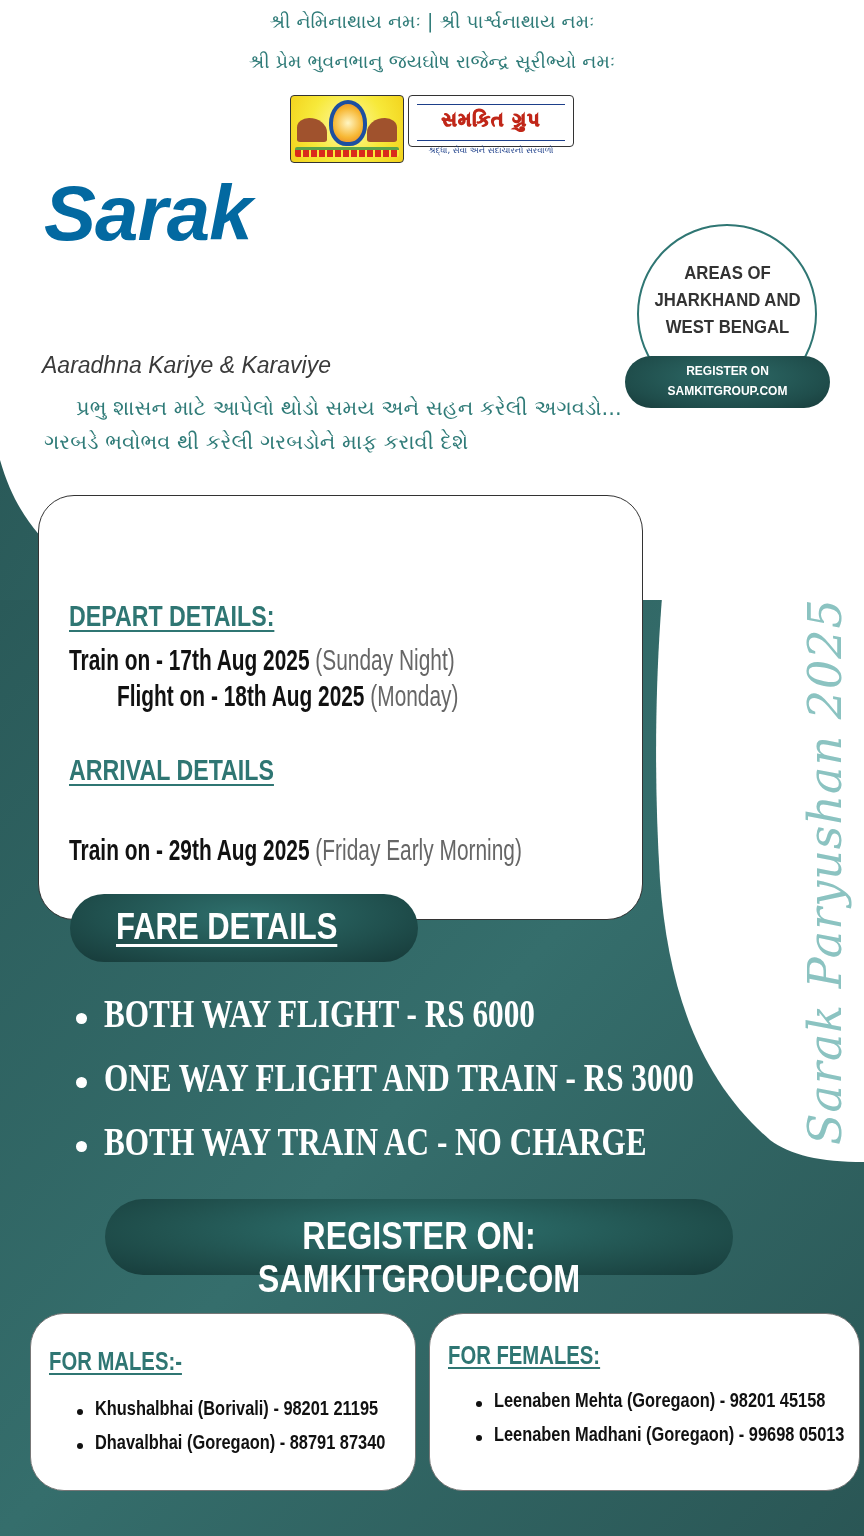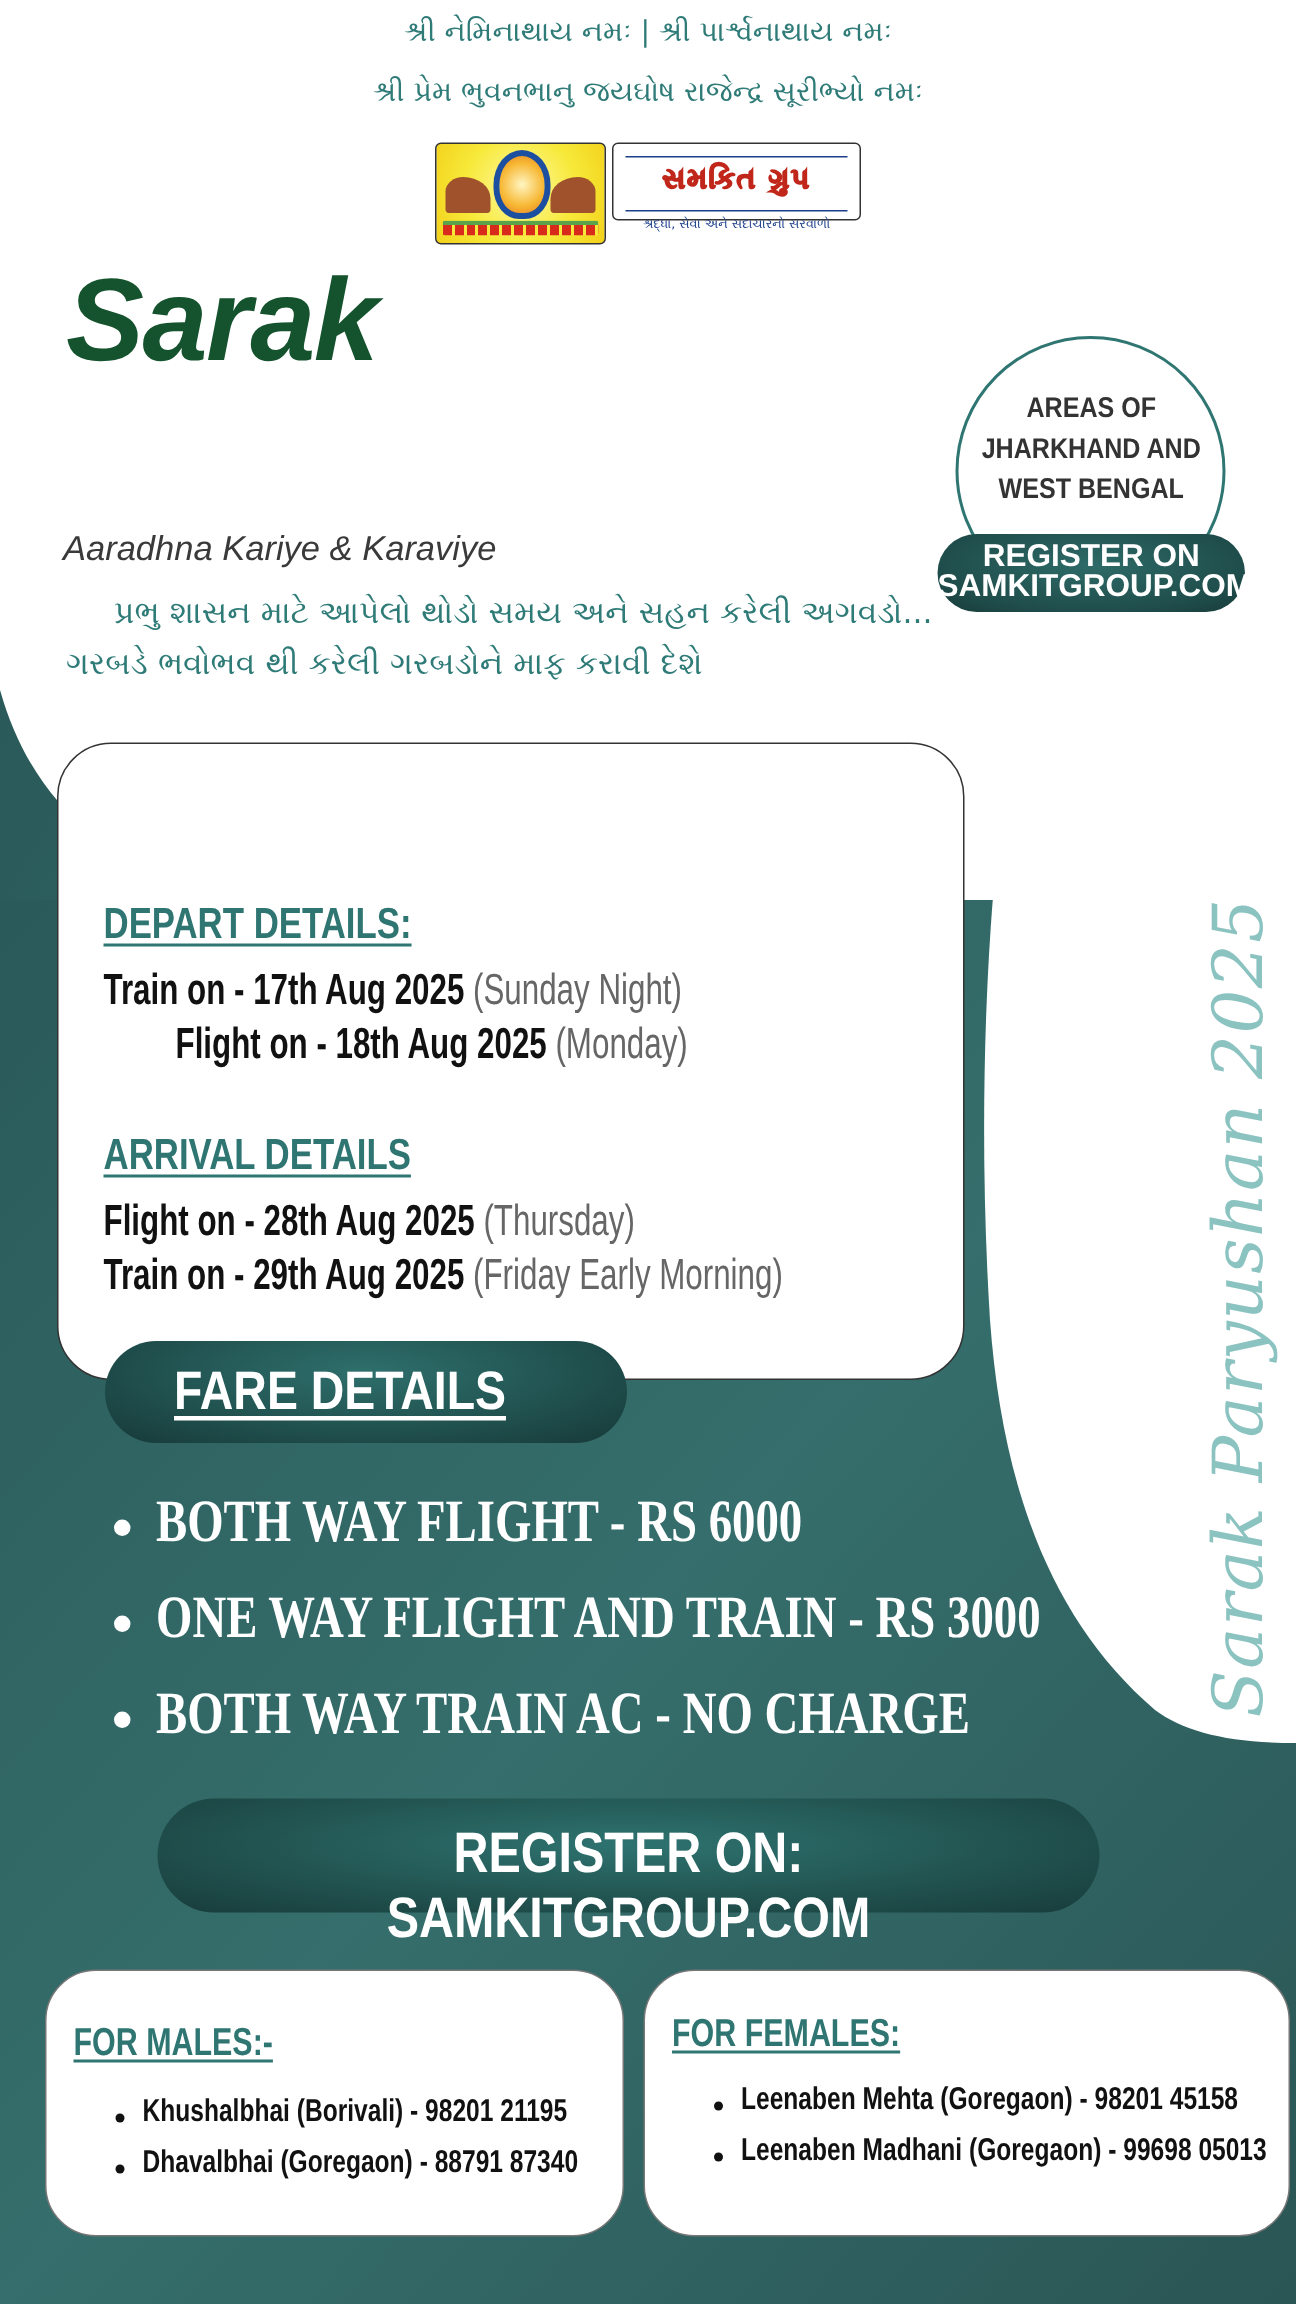--- a/index.html
+++ b/index.html
@@ -49,21 +49,21 @@
     position: absolute; left: 8px; right: 8px; top: 12px; text-align: center;
     font-family: "DejaVu Sans", sans-serif; font-weight: bold; font-size: 19px;
     color: #f2c200; -webkit-text-stroke: 1px #c0261a; letter-spacing: 1px;
   }
   .logo-right .tag {
     position: absolute; left: 4px; right: 4px; top: 49px; text-align: center;
     font-family: "DejaVu Sans", sans-serif; font-size: 8.5px; color: #1d3f8a;
   }
 
   .title {
-    position: absolute; left: 44px; top: 178px; color: #14532d;
+    position: absolute; left: 44px; top: 178px; color: #0369a1;
     font-family: "Liberation Sans", sans-serif; font-weight: bold; font-style: italic;
     font-size: 78px; line-height: 70px; letter-spacing: -1px;
   }
   .subtitle {
     position: absolute; left: 42px; top: 352px; color: #3a3a3a;
     font-family: "Liberation Sans", sans-serif; font-style: italic; font-size: 23px;
   }
   .guj1, .guj2 {
     position: absolute; left: 44px; color: #2f7b78;
     font-family: "DejaVu Sans", sans-serif; font-size: 21px;
@@ -78,21 +78,21 @@
   }
   .area-text {
     position: absolute; left: 0; top: 35px; width: 205px; text-align: center;
     font-family: "Liberation Sans", sans-serif; font-weight: bold; color: #333;
     font-size: 19px; line-height: 27px; transform: scaleX(0.88);
   }
   .area-reg {
     position: absolute; left: 0; top: 132px; width: 205px; height: 52px;
     border-radius: 26px; color: #fff; text-align: center;
     background: radial-gradient(ellipse at 50% 40%, #2e6b68 0%, #1f4d4b 70%, #173b3a 100%);
-    font-family: "Liberation Sans", sans-serif; font-weight: bold; font-size: 21px; line-height: 20px;
+    font-family: "Liberation Sans", sans-serif; font-weight: bold; font-size: 12px; line-height: 20px;
     padding-top: 5px; transform: scaleX(1);
   }
 
   .info-card {
     position: absolute; left: 38px; top: 495px; width: 605px; height: 425px;
     background: #fff; border: 1.5px solid #333; border-radius: 36px;
   }
   .info-card .row { position: absolute; left: 30px; white-space: nowrap; }
   .cond { font-family: "Liberation Sans", sans-serif; display: inline-block; transform-origin: left center; }
   .h-teal { color: #2f7673; font-weight: bold; text-decoration: underline; text-decoration-thickness: 2px; text-underline-offset: 4px; }
@@ -223,26 +223,20 @@
   <div class="row" style="top:184px;margin-left:48px;">
     <span class="cond" style="font-size:29px; transform:scaleX(0.72);">
       <span class="t-black">Flight on - 18th Aug 2025</span>
       <span class="t-grey">(Monday)</span>
     </span>
   </div>
 
   <div class="row" style="top:258px;">
     <span class="cond h-teal" style="font-size:29px; transform:scaleX(0.8);">ARRIVAL DETAILS</span>
   </div>
-  <div class="row" style="top:302px;">
-    <span class="cond" style="font-size:29px; transform:scaleX(0.72);">
-      <span class="t-black">Flight on - 28th Aug 2025</span>
-      <span class="t-grey">(Thursday)</span>
-    </span>
-  </div>
   <div class="row" style="top:338px;">
     <span class="cond" style="font-size:29px; transform:scaleX(0.72);">
       <span class="t-black">Train on - 29th Aug 2025</span>
       <span class="t-grey">(Friday Early Morning)</span>
     </span>
   </div>
 </div>
 
 <div class="fare-pill">
   <span>FARE DETAILS</span>

